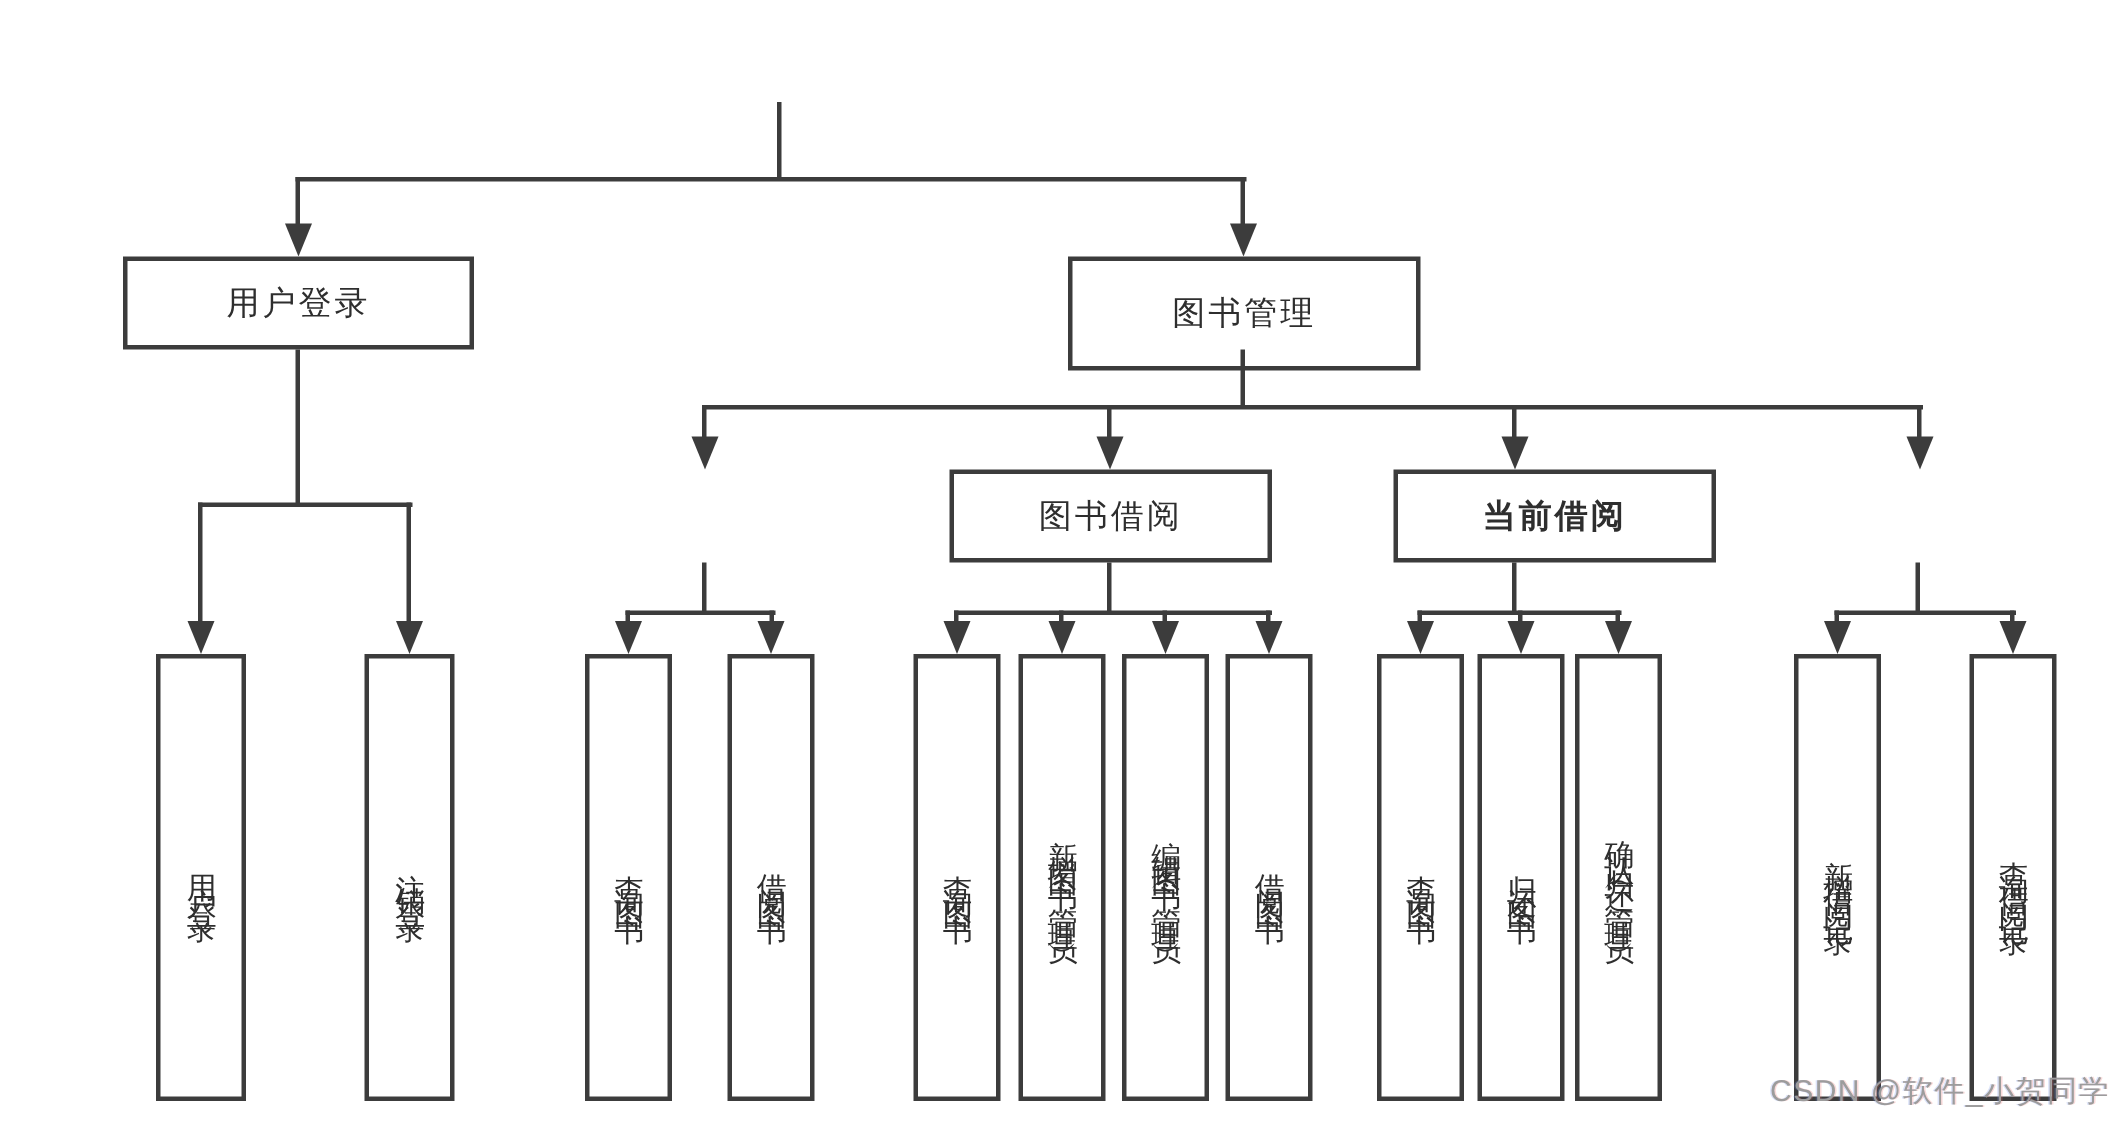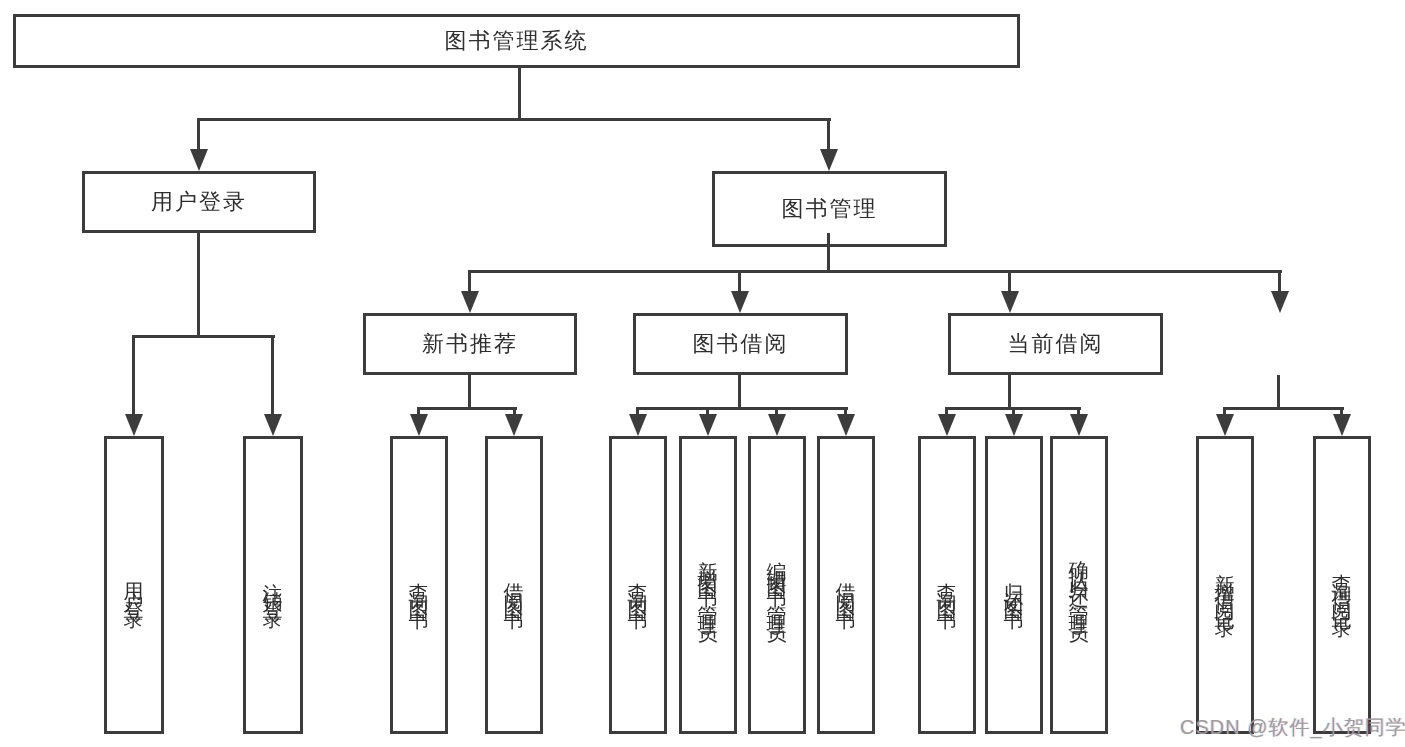--- a/index.html
+++ b/index.html
@@ -28,23 +28,20 @@
     position:absolute;left:1180px;top:714px;font-size:20px;color:#9c9c9c;
     letter-spacing:1px;white-space:nowrap;z-index:5;
     text-shadow:1px 0 0 rgba(231,110,110,0.25), -1px 0 0 rgba(110,140,231,0.25);
   }
 </style>
 </head>
 <body>
 
 <div class="stage">
 
-  <div class="node" style="left:13px;top:14px;width:1007px;height:54px;">
-    <span class="h-label">图书管理系统</span>
-  </div>
 
   <div class="vline" style="left:518px;top:68px;height:50px;"></div>
   <div class="hline" style="left:197px;top:118px;width:634px;"></div>
   <div class="vline" style="left:197px;top:118px;height:34px;"></div>
   <div class="arrow" style="left:190px;top:149px;"></div>
   <div class="vline" style="left:827px;top:118px;height:34px;"></div>
   <div class="arrow" style="left:820px;top:149px;"></div>
 
   <div class="node" style="left:82px;top:171px;width:234px;height:62px;">
     <span class="h-label">用户登录</span>
@@ -64,27 +61,24 @@
   <div class="hline" style="left:468px;top:270px;width:814px;"></div>
   <div class="vline" style="left:468px;top:270px;height:23px;"></div>
   <div class="arrow" style="left:461px;top:291px;"></div>
   <div class="vline" style="left:738px;top:270px;height:23px;"></div>
   <div class="arrow" style="left:731px;top:291px;"></div>
   <div class="vline" style="left:1008px;top:270px;height:23px;"></div>
   <div class="arrow" style="left:1001px;top:291px;"></div>
   <div class="vline" style="left:1278px;top:270px;height:23px;"></div>
   <div class="arrow" style="left:1271px;top:291px;"></div>
 
-  <div class="node" style="left:363px;top:313px;width:214px;height:62px;">
-    <span class="h-label">新书推荐</span>
-  </div>
   <div class="node" style="left:633px;top:313px;width:215px;height:62px;">
     <span class="h-label">图书借阅</span>
   </div>
-  <div class="node" style="left:948px;top:313px;width:215px;height:62px;">
+  <div class="node" style="left:929px;top:313px;width:215px;height:62px;font-weight:bold;">
     <span class="h-label">当前借阅</span>
   </div>
 
   <div class="vline" style="left:468px;top:375px;height:34px;"></div>
   <div class="hline" style="left:417px;top:407px;width:100px;"></div>
   <div class="vline" style="left:417px;top:407px;height:9px;"></div>
   <div class="arrow" style="left:410px;top:414px;"></div>
   <div class="vline" style="left:513px;top:407px;height:9px;"></div>
   <div class="arrow" style="left:505px;top:414px;"></div>
 

